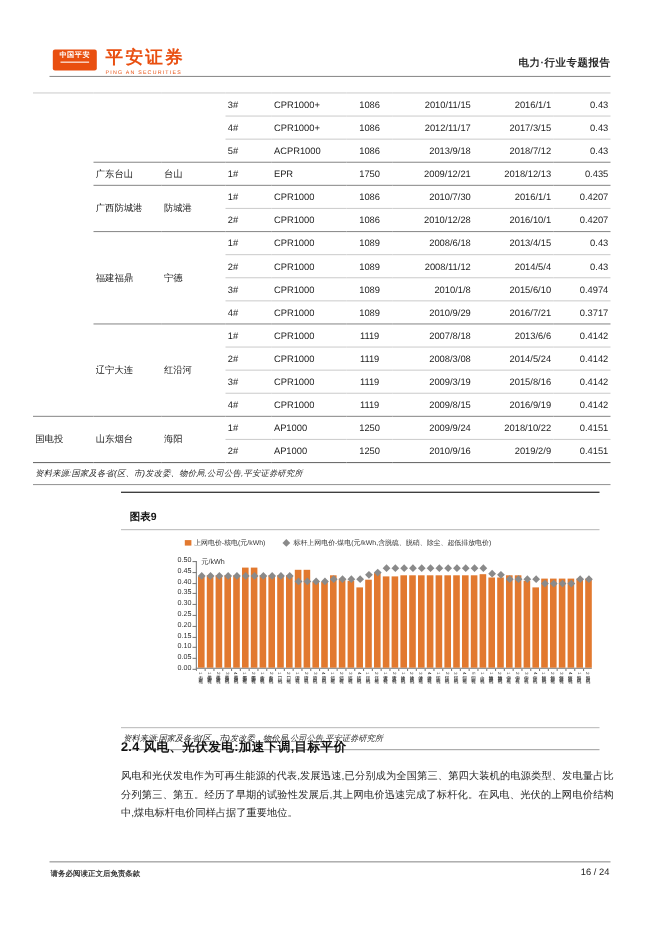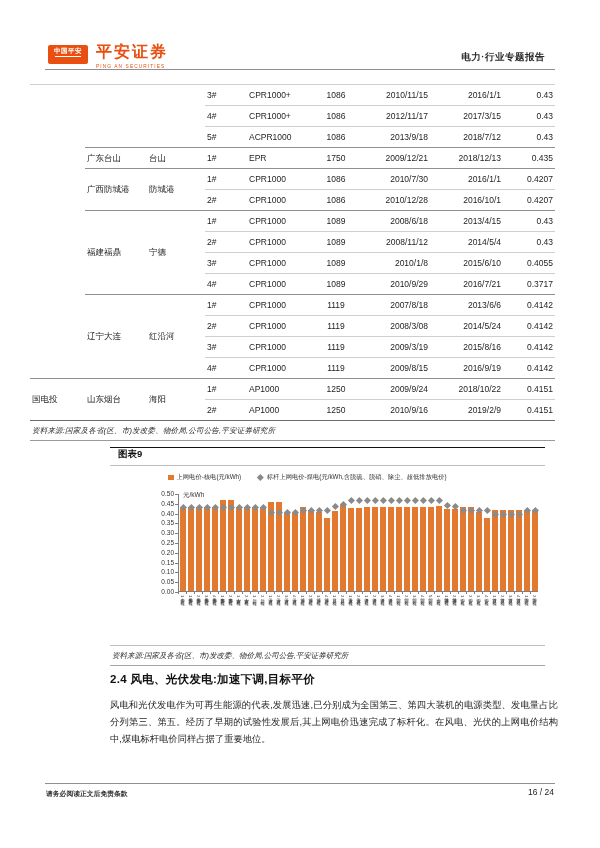--- a/index.html
+++ b/index.html
@@ -1,20 +1,20 @@
 <!DOCTYPE html>
 <html><head>
 <meta charset="utf-8">
 <style>
   * { margin:0; padding:0; box-sizing:border-box; }
   html,body { background:#ffffff; }
   body { width:600px; height:848px; position:relative; font-family:"Liberation Sans","DejaVu Sans",sans-serif; color:#222; overflow:hidden; }
 
   
-  .hdr { position:absolute; top:42px; left:48px; right:55px; height:28px;padding-left:44px; }
+  .hdr { position:absolute; top:42px; left:48px; right:45px; height:28px;padding-left:44px; }
   .logo-box { position:absolute; left:0; top:3px; width:40px; height:19px; background:#e94f10; border-radius:2px; color:#fff; text-align:center; }
   .logo-box .t1 { font-size:6.5px; font-weight:bold; line-height:11px; letter-spacing:0.5px; }
   .logo-box .t2 { margin:0 auto; width:26px; height:4px; border-top:0.5px solid #fff; font-size:3.5px; line-height:4px; letter-spacing:1px; overflow:hidden; }
   .brand { position:absolute; left:48px; top:0; color:#e94f10; }
   .brand .cn { font-size:16px; font-weight:bold; letter-spacing:2px; }
   .brand .en { font-size:4.8px; letter-spacing:1.1px; margin-top:1px; }
   .report-tag { position:absolute; right:0; top:9px; font-size:9.5px; font-weight:bold; color:#2b2b2b; letter-spacing:0.5px;text-align:right; }
   .hdr-rule { position:absolute; top:69px; left:45px; right:45px; border-top:1.5px solid #8f8f8f; }
 
   
@@ -28,21 +28,21 @@
   td.c-plant { width:58px; text-align:left; padding-left:14px; }
   td.c-unit  { width:42px; text-align:left; padding-left:14px; }
   td.c-model { width:68px; text-align:left; }
   td.c-cap   { width:42px; text-align:center; }
   td.c-date  { width:73px; text-align:right; padding-right:10px; }
   td.c-price { width:52px; text-align:right; padding-right:6px; }
   .tbl-source { border-bottom:1px solid #9a9a9a; padding:4.5px 2px; font-size:7.5px; font-style:italic; color:#2a2a2a; letter-spacing:0.2px; }
 
   
   .fig { position:absolute; top:447px; left:110px; width:435px; font-size:9px; }
-  .fig-title-row { border-top:1.5px solid #111; border-bottom:1px solid #bdbdbd; padding:0 8px 4px 8px; display:flex; gap:34px; }
+  .fig-title-row { border-top:1.5px solid #111; border-bottom:1px solid #bdbdbd; padding:16px 8px 4px 8px; display:flex; gap:34px; }
   .fig-label, .fig-title { font-size:9.5px; font-weight:bold; color:#111; }
   .fig-legend { margin:7px 0 0 58px; display:flex; align-items:center; gap:16px; font-size:6.3px; color:#333; white-space:nowrap; }
   .leg-item { display:flex; align-items:center; gap:3px; }
   .sq { width:5.5px; height:5.5px; background:#e2792f; flex:0 0 auto; }
   .dia { width:4.6px; height:4.6px; background:#8a8a8a; transform:rotate(45deg); flex:0 0 auto; margin:0 1px; }
   .plot-zone { position:relative; margin:12px 0 0 68px; width:360px; height:98px;
                border-left:1px solid #7f7f7f; border-bottom:1px solid #7f7f7f; }
   .unit-lab { position:absolute; left:4px; top:-3px; font-size:6.5px; color:#333; }
   .ytick-lab { position:absolute; left:-30px; width:25px; text-align:right; font-size:6.5px; color:#333; line-height:6px; }
   .ytick-mark { position:absolute; left:-4px; width:4px; height:1px; background:#7f7f7f; }
@@ -153,21 +153,21 @@
           <td class="c-date">2008/11/12</td>
           <td class="c-date">2014/5/4</td>
           <td class="c-price">0.43</td>
         </tr>
         <tr class="inner">
           <td class="c-unit">3#</td>
           <td class="c-model">CPR1000</td>
           <td class="c-cap">1089</td>
           <td class="c-date">2010/1/8</td>
           <td class="c-date">2015/6/10</td>
-          <td class="c-price">0.4055</td>
+          <td class="c-price">0.4974</td>
         </tr>
         <tr class="inner">
           <td class="c-unit">4#</td>
           <td class="c-model">CPR1000</td>
           <td class="c-cap">1089</td>
           <td class="c-date">2010/9/29</td>
           <td class="c-date">2016/7/21</td>
           <td class="c-price">0.3717</td>
         </tr>
         <tr class="group">

